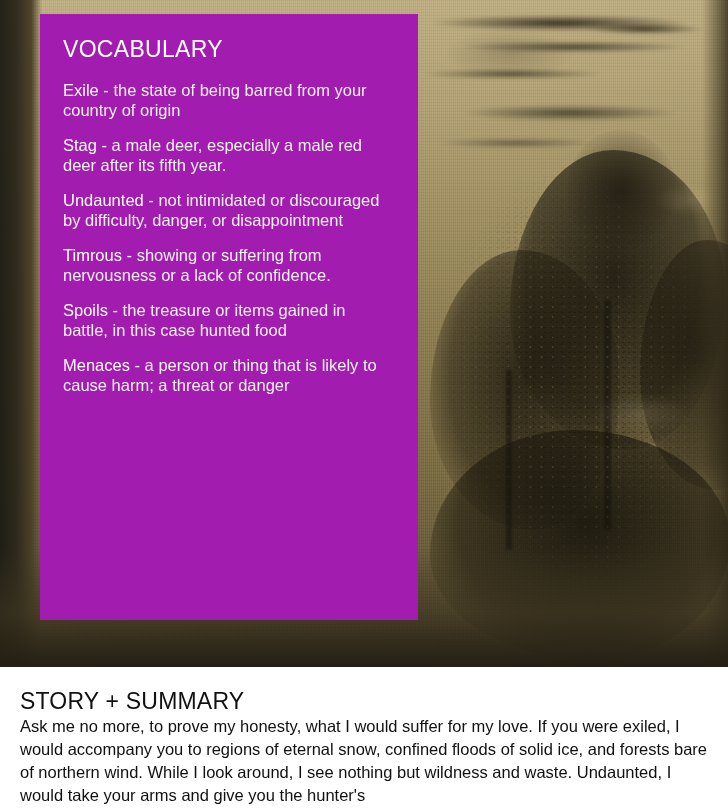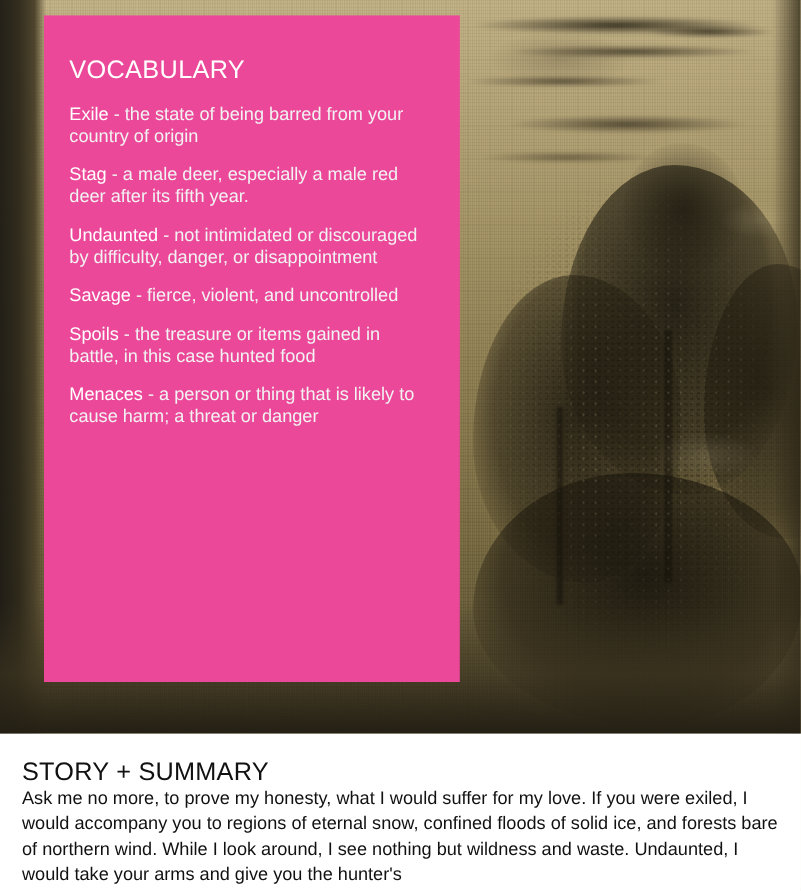--- a/index.html
+++ b/index.html
@@ -113,22 +113,22 @@
       radial-gradient(ellipse 110px 40px at 30% 88%, rgba(20,17,10,.55), transparent 72%),
       radial-gradient(ellipse 54px 24px at 95% 30%, rgba(225,210,168,.28), transparent 70%);
   }
 
   
   .vocab-panel {
     position:absolute;
     left:40px; top:14px;
     width:378px;
     min-height:606px;
-    background:#ec4899;
-    padding:36px 24px 26px 23px;
+    background:#a21caf;
+    padding:22px 24px 26px 23px;
     color:#ffffff;
   }
   .vocab-title {
     font-size:23px;
     font-weight:400;
     letter-spacing:.3px;
     color:#ffffff;
     margin-bottom:17px;
   }
   .vocab-entry {
@@ -200,21 +200,21 @@
         <div class="vocab-entry">
           <span class="term">Exile</span><span> - the state of being barred from your country of origin</span>
         </div>
         <div class="vocab-entry">
           <span class="term">Stag</span><span> - a male deer, especially a male red deer after its fifth year.</span>
         </div>
         <div class="vocab-entry">
           <span class="term">Undaunted</span><span> - not intimidated or discouraged by difficulty, danger, or disappointment</span>
         </div>
         <div class="vocab-entry">
-          <span class="term">Savage</span><span> - fierce, violent, and uncontrolled</span>
+          <span class="term">Timrous</span><span> - showing or suffering from nervousness or a lack of confidence.</span>
         </div>
         <div class="vocab-entry">
           <span class="term">Spoils</span><span> - the treasure or items gained in battle, in this case hunted food</span>
         </div>
         <div class="vocab-entry">
           <span class="term">Menaces</span><span> - a person or thing that is likely to cause harm; a threat or danger</span>
         </div>
       </div>
     </div>
   </div>

